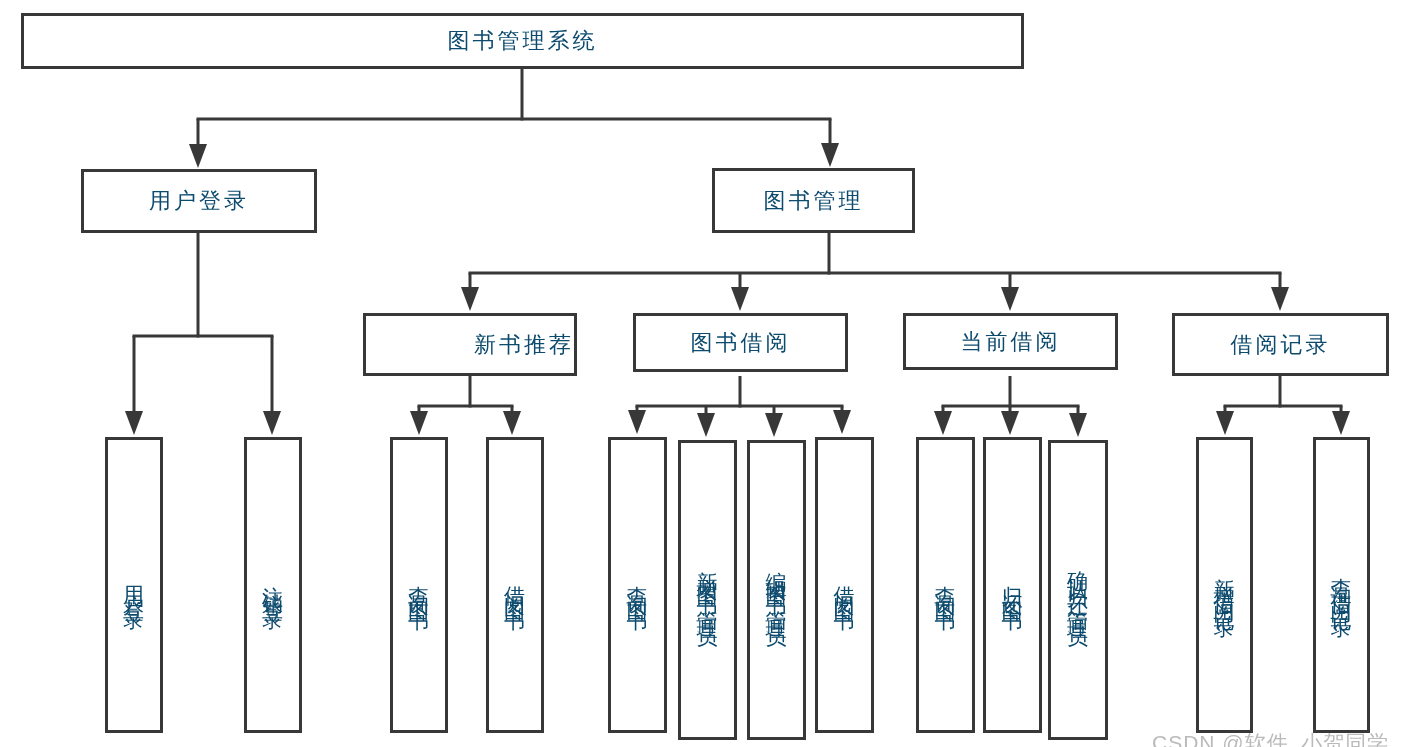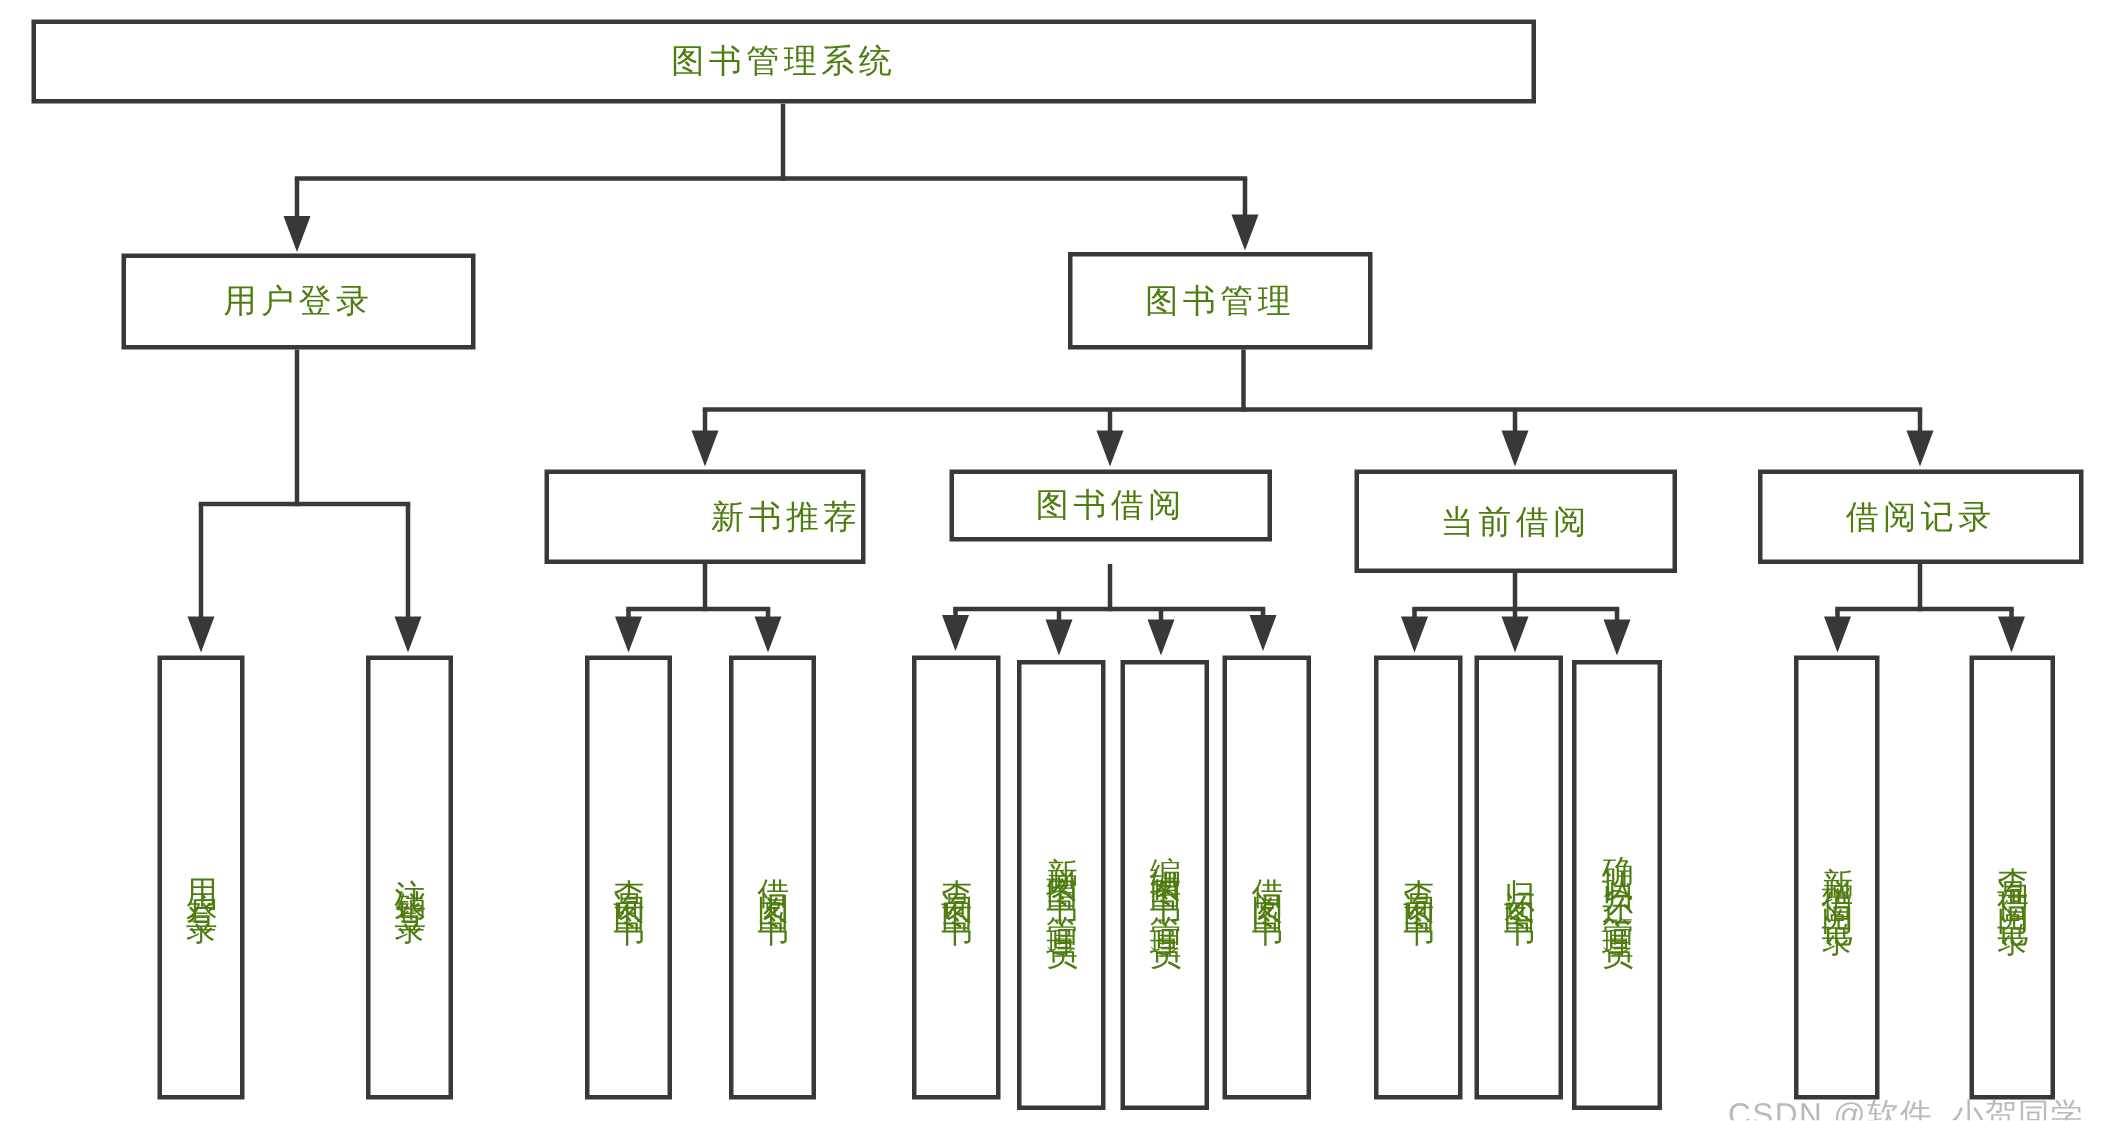--- a/index.html
+++ b/index.html
@@ -10,21 +10,21 @@
     font-family:"Liberation Sans","DejaVu Sans",sans-serif;
     overflow:hidden;
   }
   #connectors{position:absolute;left:0;top:0;width:1405px;height:747px;pointer-events:none;}
   .node{
     position:absolute;
     background:#ffffff;
     border:3px solid #383838;
     box-sizing:border-box;
     display:flex;align-items:center;justify-content:center;
-    color:#4d7c0f;
+    color:#0c4a6e;
   }
   .h-node{font-size:22px;letter-spacing:3px;white-space:nowrap;}
   .v-node span{
     writing-mode:vertical-rl;
     font-size:21px;
     letter-spacing:8px;
     line-height:1;
   }
   #watermark{
     position:absolute;
@@ -128,24 +128,24 @@
   <div class="node h-node" style="left:81px;top:169px;width:236px;height:64px;">
     <span>用户登录</span>
   </div>
   <div class="node h-node" style="left:712px;top:168px;width:203px;height:65px;">
     <span>图书管理</span>
   </div>
 
   <div class="node h-node" style="left:363px;top:313px;width:214px;height:63px;justify-content:flex-end;">
     <span>新书推荐</span>
   </div>
-  <div class="node h-node" style="left:633px;top:313px;width:215px;height:48px;">
+  <div class="node h-node" style="left:633px;top:313px;width:215px;height:59px;">
     <span>图书借阅</span>
   </div>
-  <div class="node h-node" style="left:903px;top:313px;width:215px;height:69px;">
+  <div class="node h-node" style="left:903px;top:313px;width:215px;height:57px;">
     <span>当前借阅</span>
   </div>
   <div class="node h-node" style="left:1172px;top:313px;width:217px;height:63px;">
     <span>借阅记录</span>
   </div>
 
   <div class="node v-node" style="left:105px;top:437px;width:58px;height:296px;">
     <span>用户登录</span>
   </div>
   <div class="node v-node" style="left:244px;top:437px;width:58px;height:296px;">

